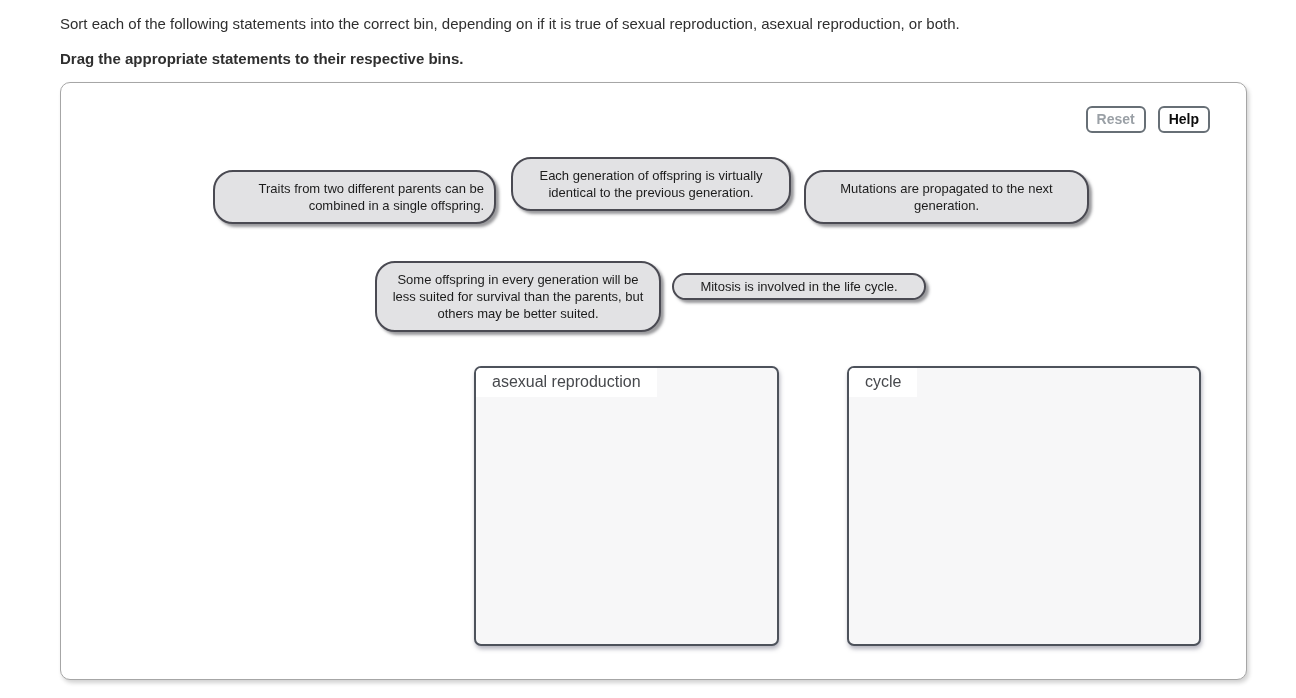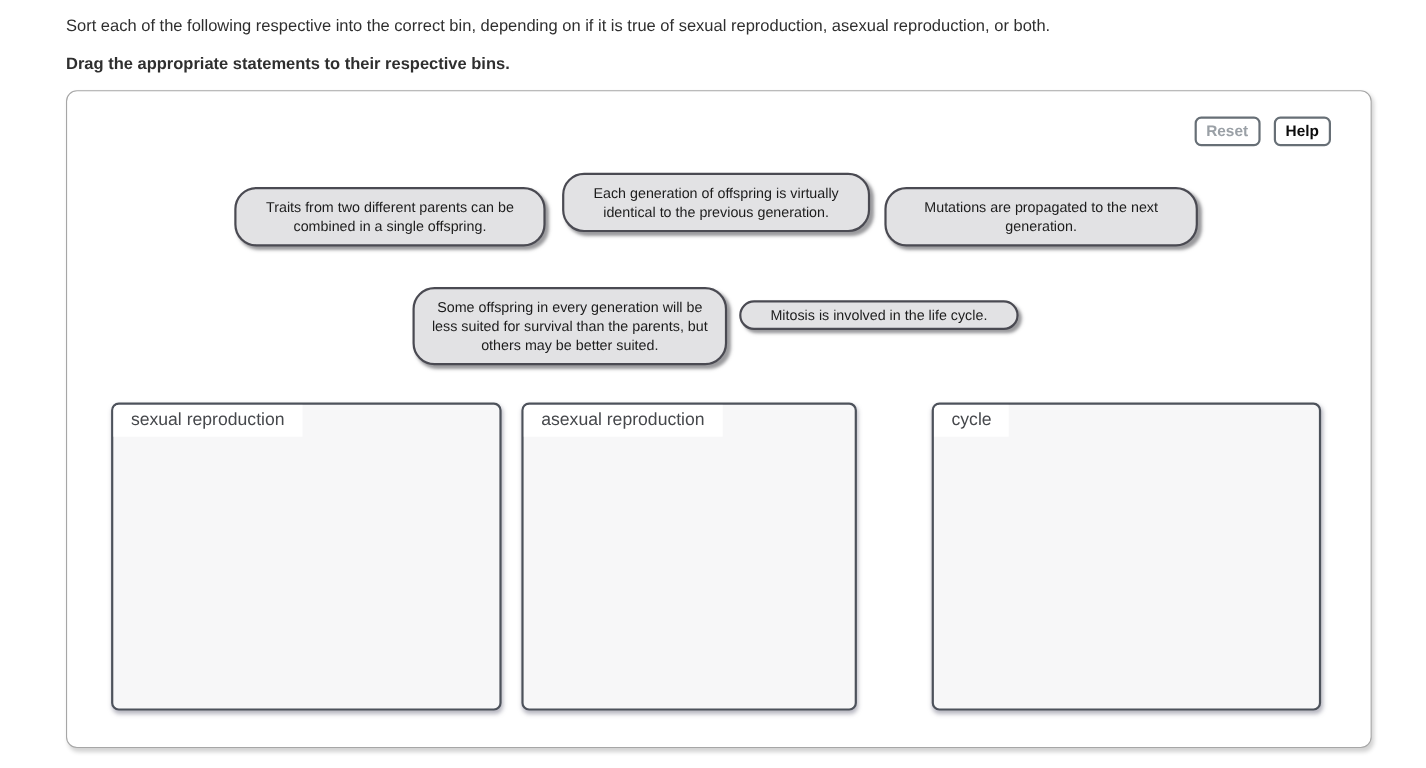--- a/index.html
+++ b/index.html
@@ -59,21 +59,21 @@
     border: 2px solid #4a4a52;
     border-radius: 20px;
     box-shadow: 3px 3px 3px rgba(70,70,75,0.55);
     color: #1c1c1c;
     font-size: 13px;
     line-height: 17px;
     text-align: center;
     padding: 8px 10px;
     cursor: grab;
   }
-  .chip-1 { left: 152px; top: 87px;  width: 283px; }
+  .chip-1 { left: 152px; top: 87px;  width: 283px; text-align: right; }
   .chip-2 { left: 450px; top: 74px;  width: 280px; }
   .chip-3 { left: 743px; top: 87px;  width: 285px; }
   .chip-4 { left: 314px; top: 163px; width: 286px; margin-top: 15px; }
   .chip-5 { left: 611px; top: 190px; width: 254px; padding: 3px 10px; }
   .bin {
     position: absolute;
     top: 283px;
     height: 280px;
     background: #f7f7f8;
     border: 2px solid #4d525b;
@@ -88,39 +88,36 @@
     display: inline-block;
     background: #ffffff;
     color: #46484c;
     font-size: 16px;
     padding: 5px 16px 6px 16px;
   }
 </style>
 </head>
 <body>
 
-<p class="instruction">Sort each of the following respective into the correct bin, depending on if it is true of sexual reproduction, asexual reproduction, or both.</p>
+<p class="instruction">Sort each of the following statements into the correct bin, depending on if it is true of sexual reproduction, asexual reproduction, or both.</p>
 <p class="drag-hint">Drag the appropriate statements to their respective bins.</p>
 
 <div class="panel">
 
   <div class="toolbar">
     <button class="btn reset">Reset</button>
     <button class="btn help">Help</button>
   </div>
 
   <div class="chip chip-1">Traits from two different parents can be combined in a single offspring.</div>
   <div class="chip chip-2">Each generation of offspring is virtually identical to the previous generation.</div>
   <div class="chip chip-3">Mutations are propagated to the next generation.</div>
   <div class="chip chip-4">Some offspring in every generation will be less suited for survival than the parents, but others may be better suited.</div>
   <div class="chip chip-5">Mitosis is involved in the life cycle.</div>
 
-  <div class="bin bin-1">
-    <span class="bin-label">sexual reproduction</span>
-  </div>
   <div class="bin bin-2">
     <span class="bin-label">asexual reproduction</span>
   </div>
   <div class="bin bin-3">
     <span class="bin-label">cycle</span>
   </div>
 
 </div>
 
 </body></html>

